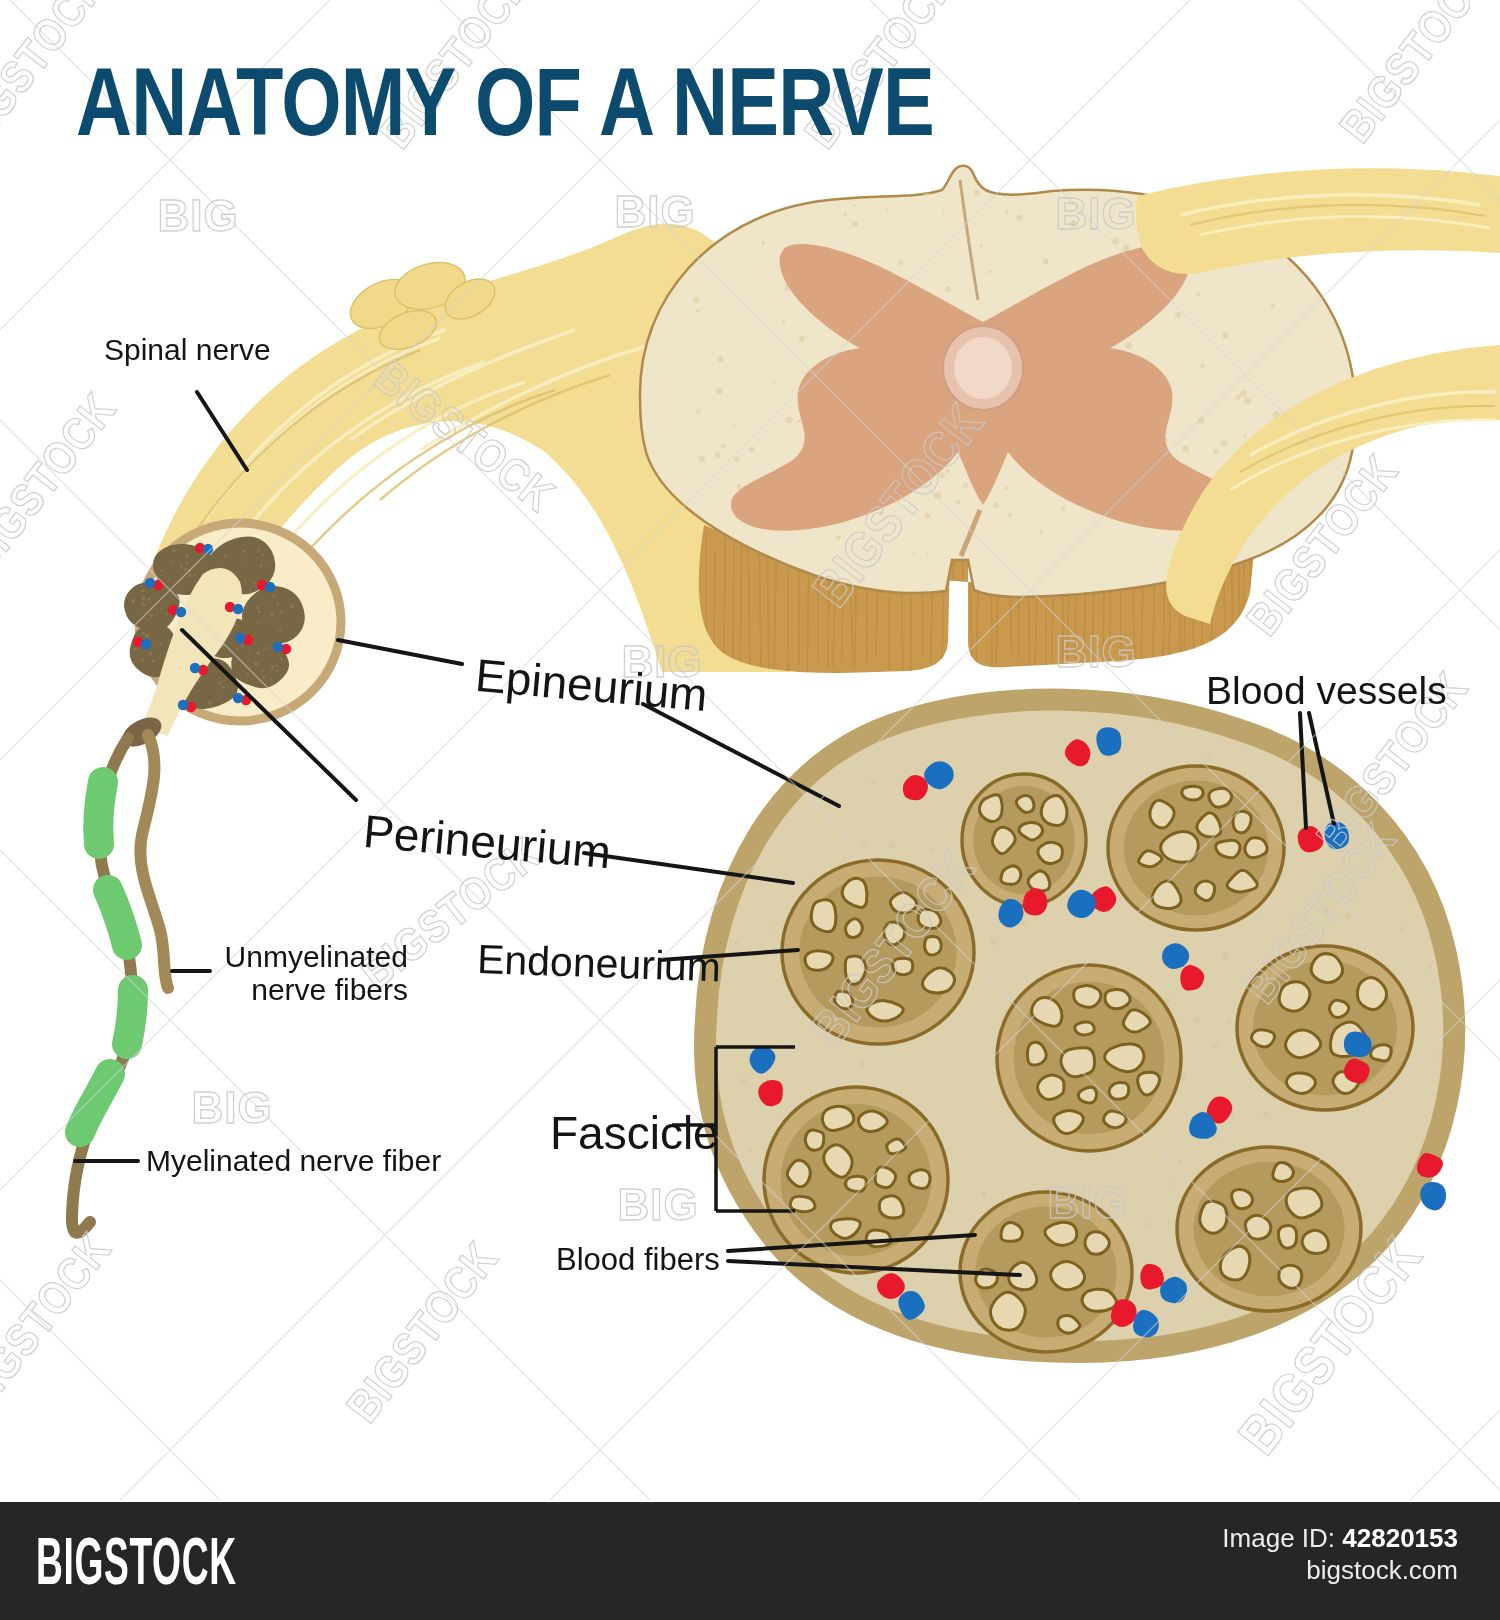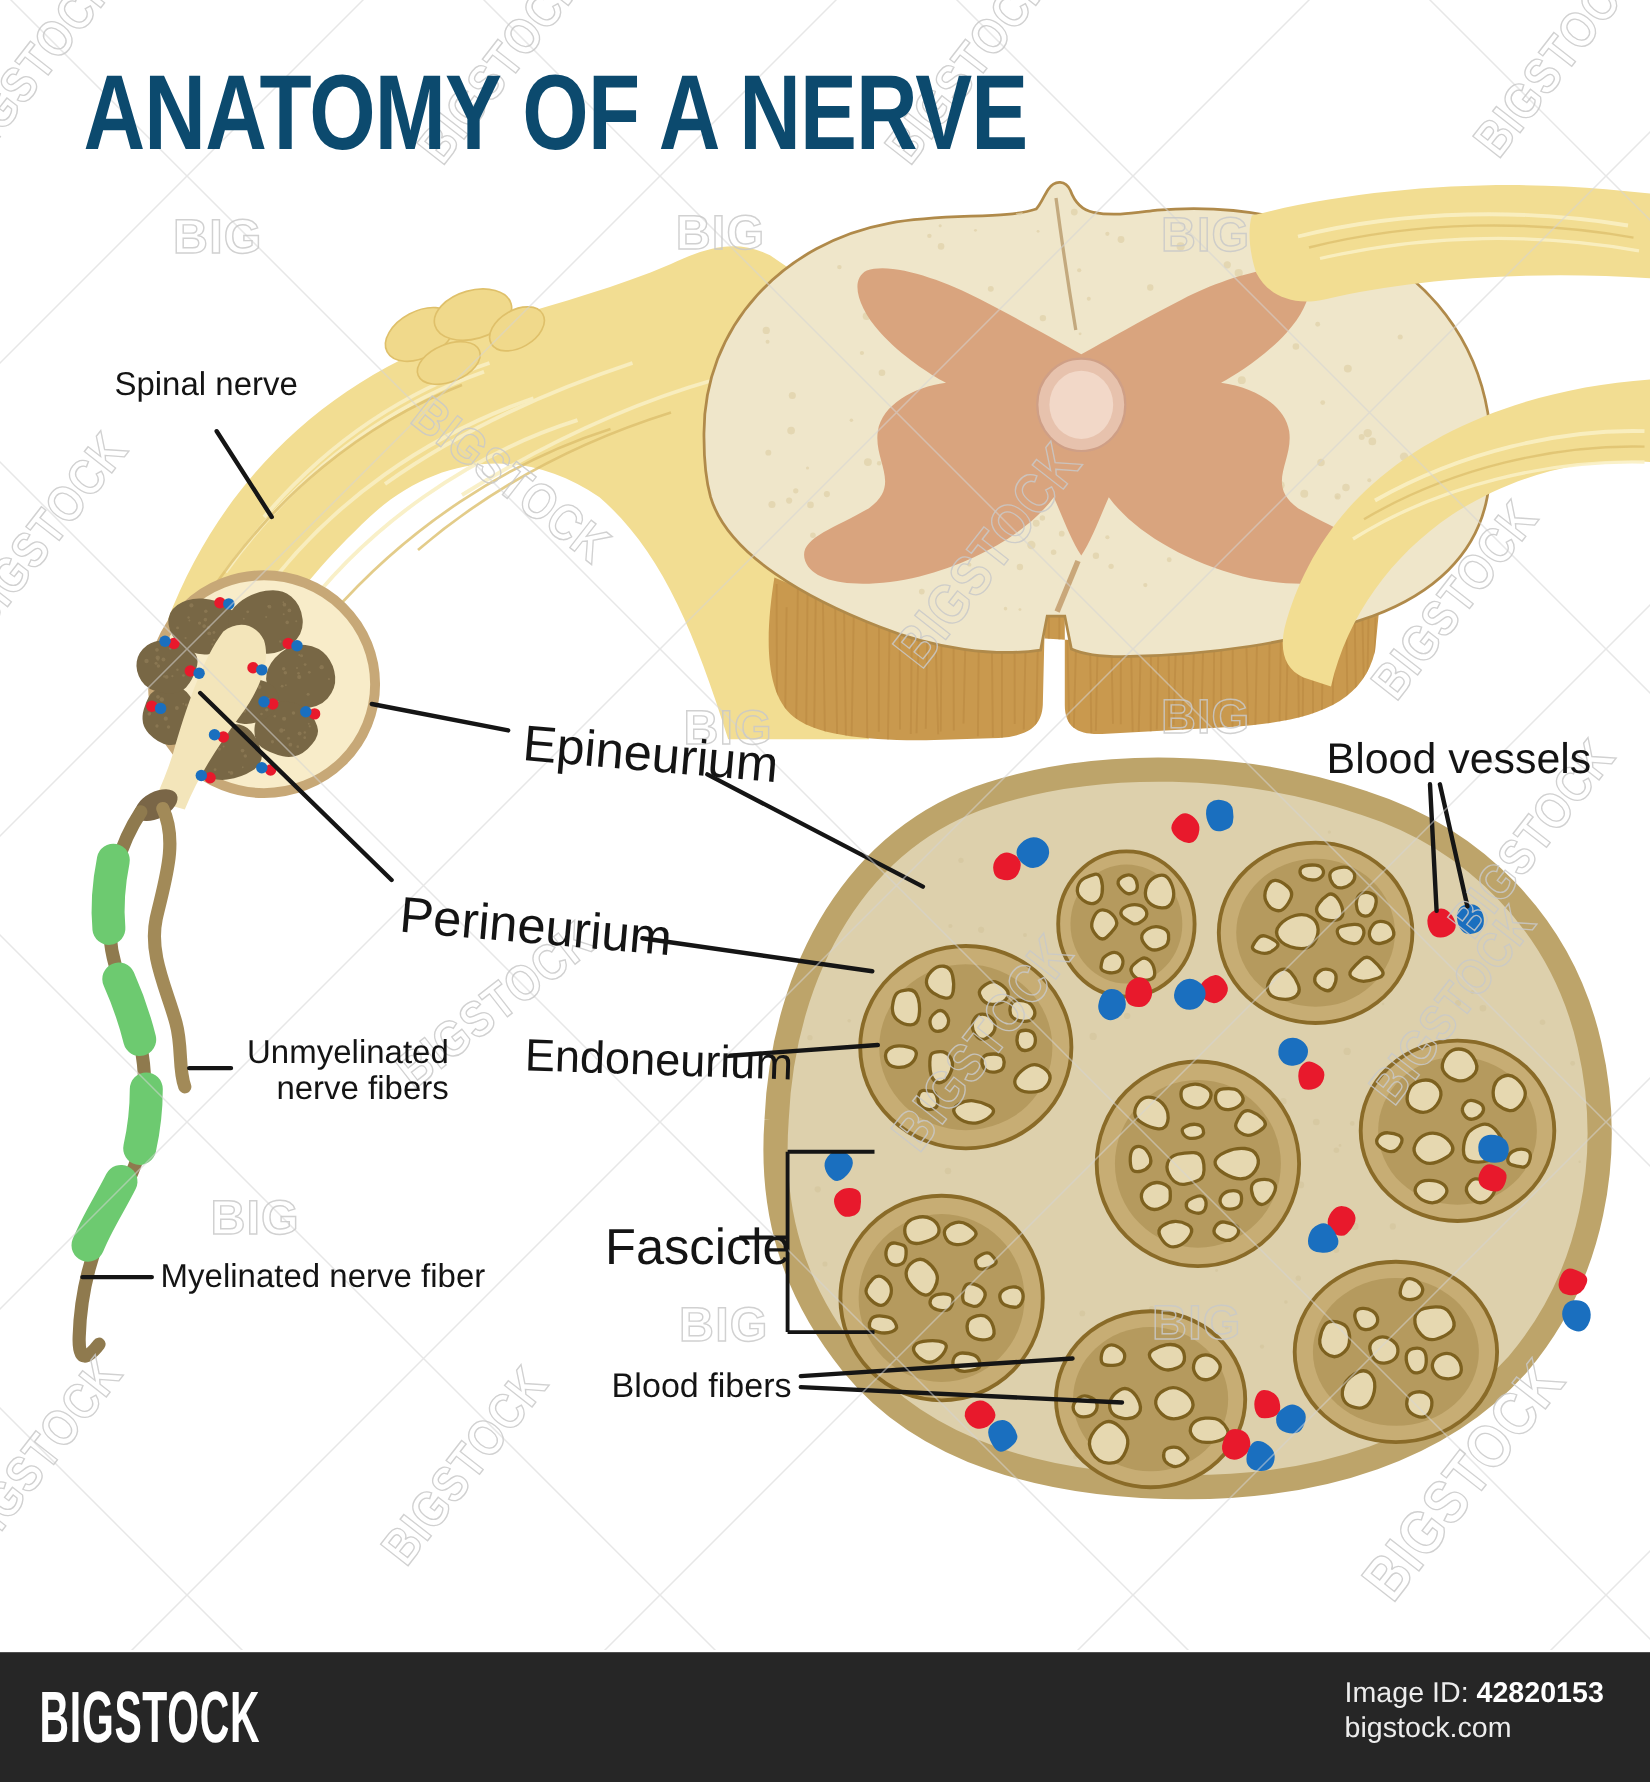--- a/index.html
+++ b/index.html
@@ -9,21 +9,21 @@
   .lbl{position:absolute;color:#141414;white-space:nowrap;transform-origin:left top;}
   .condensed{display:inline-block;transform:scaleX(.8);transform-origin:left top;font-weight:bold;}
   .title{left:76px;top:46px;font-size:97px;letter-spacing:-1px;color:#0c4a6e;}
   .xsection{left:893px;top:1372px;font-size:62px;color:#0a0a0a;}
   .wm{position:absolute;font-weight:bold;color:transparent;-webkit-text-stroke:1.3px #c9c9c9;
       letter-spacing:1px;white-space:nowrap;opacity:.85;}
   .center2{text-align:right;}
   .footer{position:absolute;left:0;top:1502px;width:1500px;height:118px;background:#262626;}
   .f-logo{position:absolute;left:36px;top:50%;transform:translateY(-50%) scale(.62,1.1);
           transform-origin:left center;font-size:60px;font-weight:bold;letter-spacing:1px;color:#ffffff;}
-  .f-right{position:absolute;right:42px;top:20px;text-align:left;font-size:26px;color:#ededed;line-height:32px;}
+  .f-right{position:absolute;right:42px;top:20px;text-align:right;font-size:26px;color:#ededed;line-height:32px;}
   .f-right b{color:#ffffff;font-weight:bold;}
 </style>
 </head>
 <body>
 
 <div id="stage">
 
   <svg id="art" width="1500" height="1500" viewBox="0 0 1500 1500">
     <defs>
       <clipPath id="faceClip">

